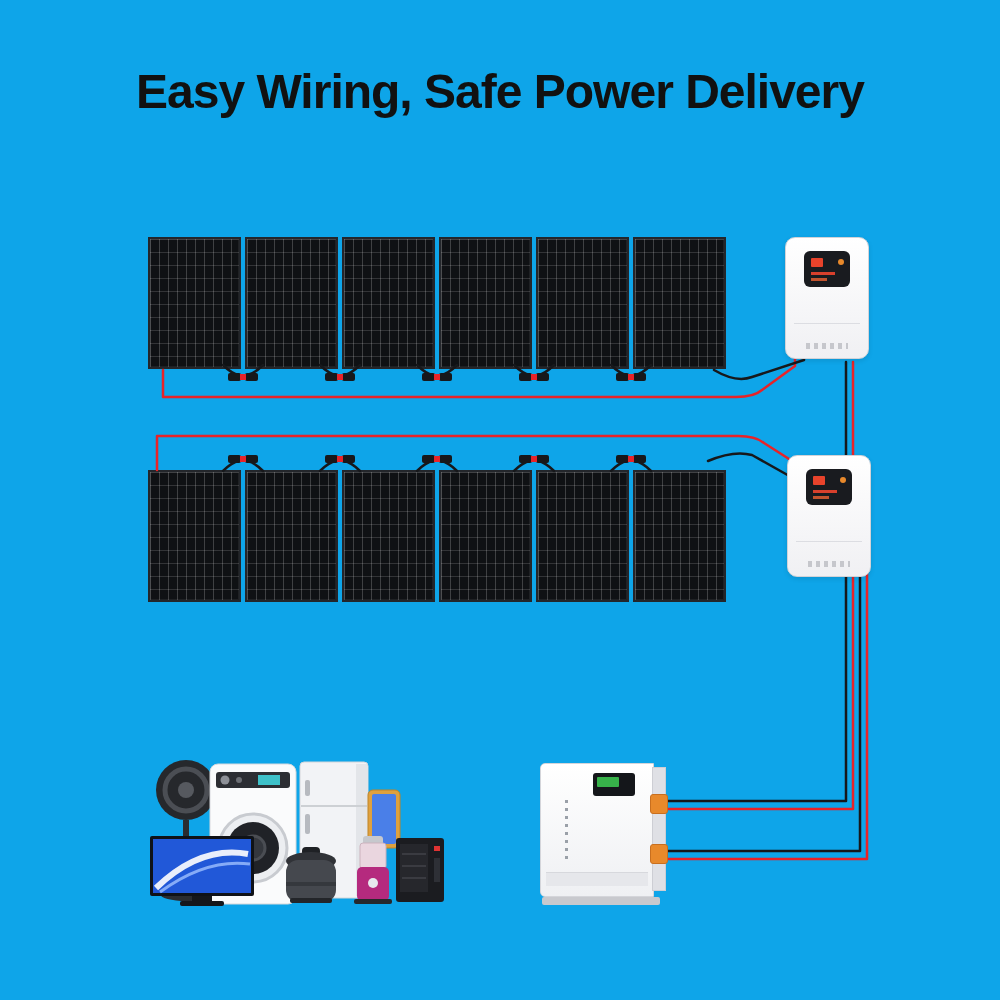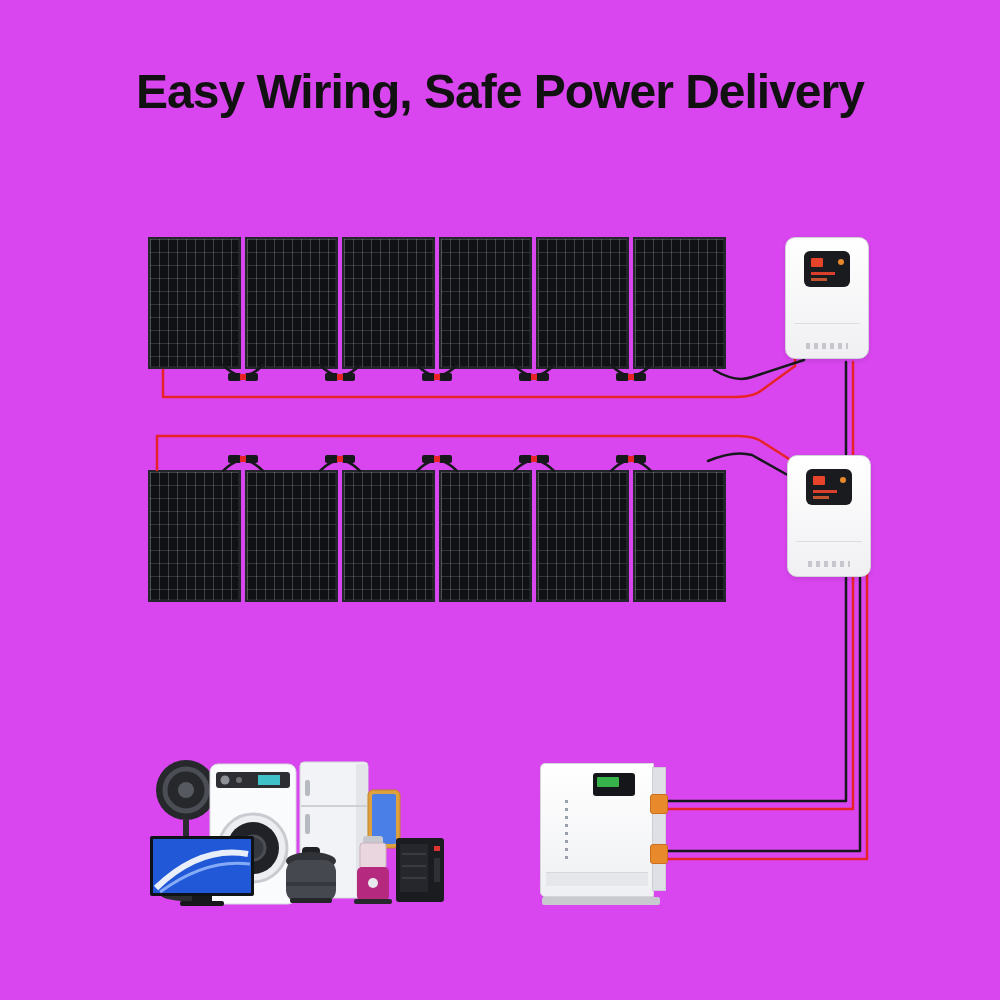--- a/index.html
+++ b/index.html
@@ -1,16 +1,16 @@
 <!DOCTYPE html>
 <html><head>
 <meta charset="utf-8">
 <style>
   html,body{margin:0;padding:0;background:#ffffff;}
-  .stage{position:relative;width:1000px;height:1000px;background:#d946ef;overflow:hidden;
+  .stage{position:relative;width:1000px;height:1000px;background:#0ea5e9;overflow:hidden;
          font-family:"Liberation Sans", sans-serif;}
 
   
   .title{position:absolute;left:0;top:64px;width:1000px;margin:0;text-align:center;
          font-size:48px;font-weight:800;letter-spacing:-1px;color:#111111;z-index:3;}
 
   
   .array{position:absolute;display:flex;gap:4px;z-index:0;}
   .array-top{left:148px;top:237px;}
   .array-bottom{left:148px;top:470px;}

